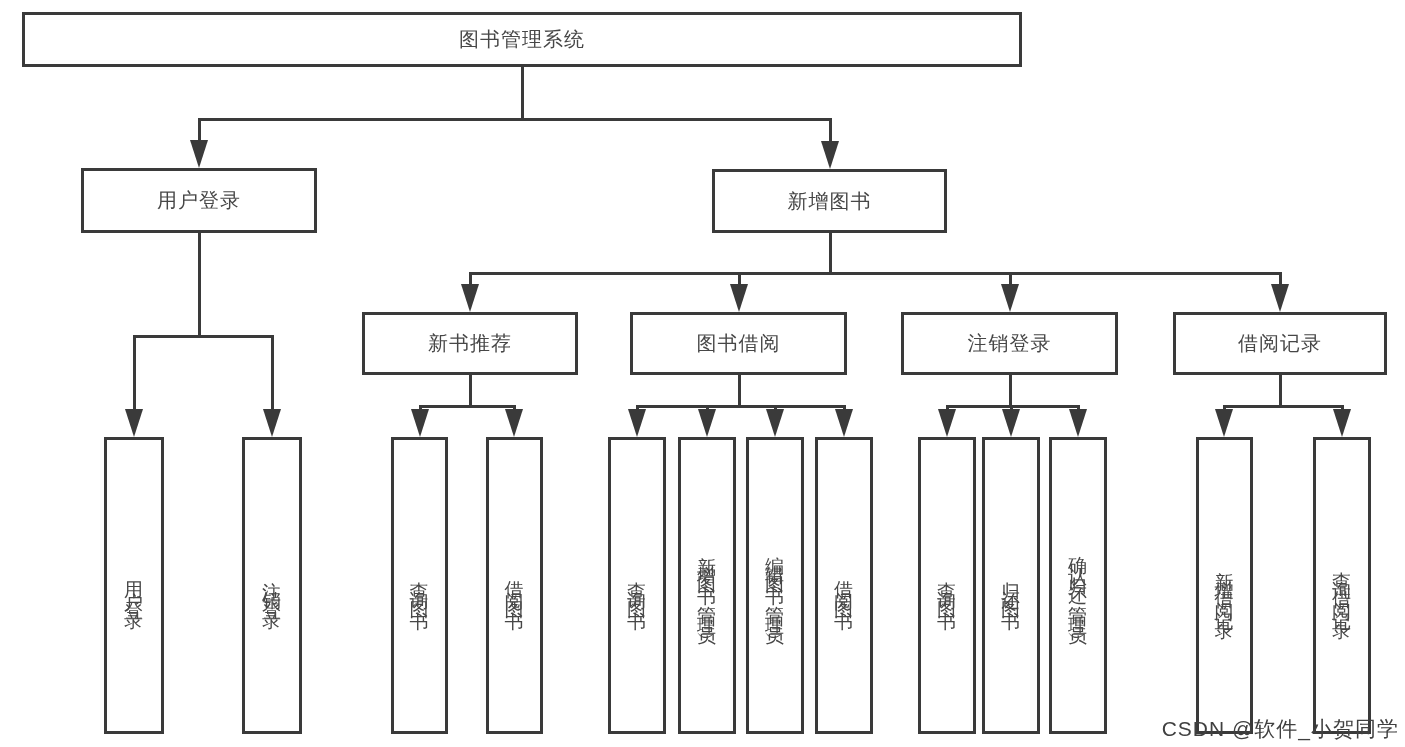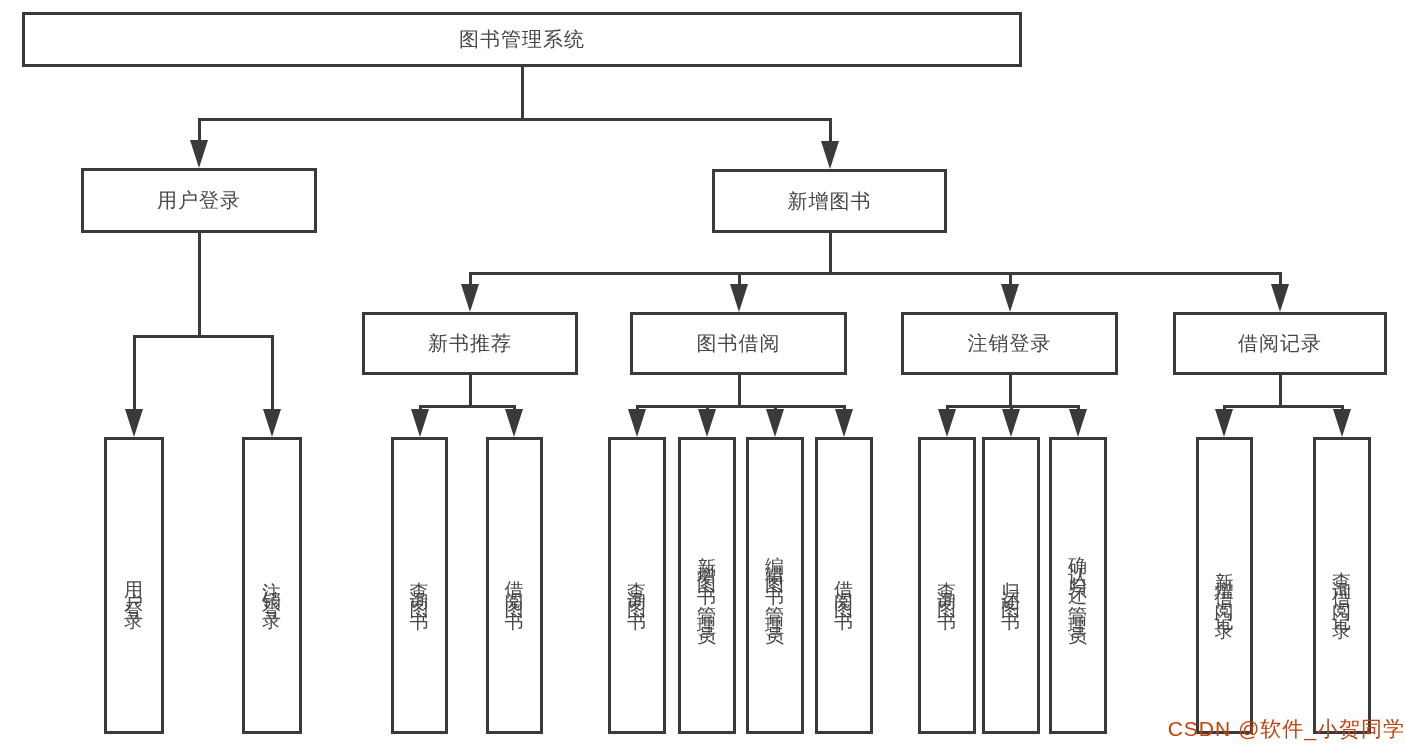--- a/index.html
+++ b/index.html
@@ -62,24 +62,24 @@
     position: absolute;
     width: 0;
     height: 0;
     border-left: 9px solid transparent;
     border-right: 9px solid transparent;
     border-top: 28px solid #3a3a3a;
   }
   
   .watermark {
     position: absolute;
-    right: 0;
+    right: 6px;
     bottom: 4px;
     font-size: 21px;
-    color: #c2410c;
+    color: #404040;
     letter-spacing: 1px;
     white-space: nowrap;
   }
 </style>
 </head>
 <body>
 
 <div id="canvas">
 
   <div class="vline" style="left:521px;top:66px;height:54px;"></div>

